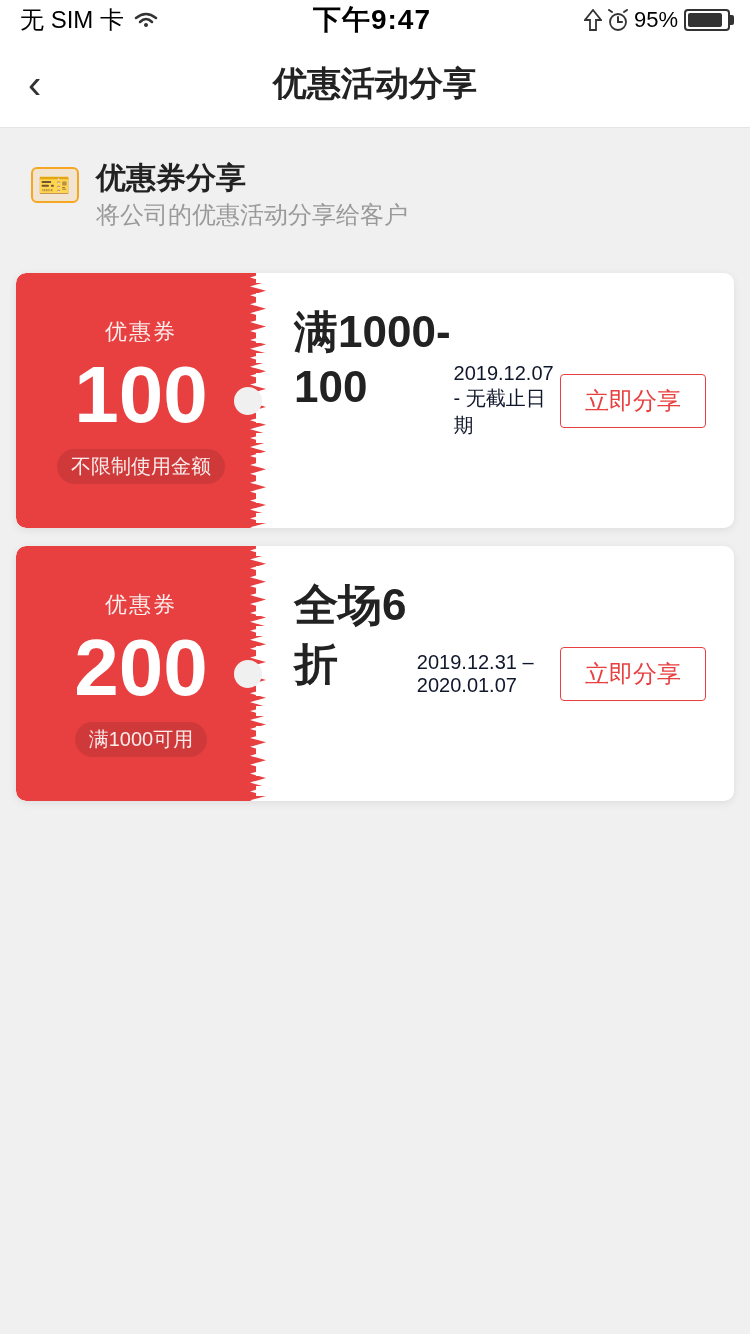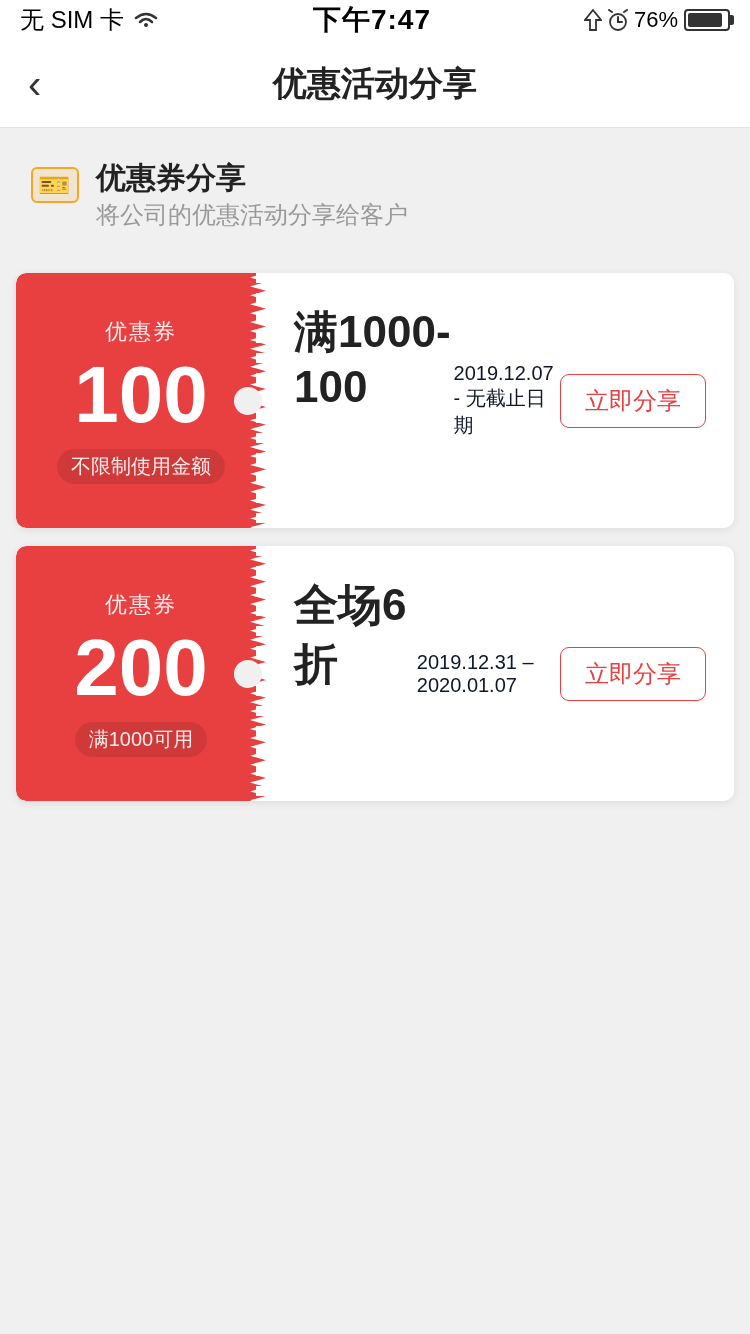--- a/index.html
+++ b/index.html
@@ -213,21 +213,21 @@
     .coupon-date {
       font-size: 20px;
       color: #0f172a;
     }
     .coupon-share-btn {
       border: 1.5px solid #e84040;
       color: #e84040;
       background: #fff;
       font-size: 24px;
       padding: 10px 24px;
-      border-radius: 9px;
+      border-radius: 4px;
       cursor: pointer;
       white-space: nowrap;
     }
 
     .empty-area {
       background: #f0f0f0;
       height: 580px;
     }
   </style>
 </head>
@@ -235,33 +235,33 @@
 
 <div class="status-bar">
   <div class="status-left">
     <span>无 SIM 卡</span>
     <svg width="28" height="22" viewBox="0 0 28 22">
       <path d="M14 18 a2 2 0 1 1 0.001 0" fill="#333"></path>
       <path d="M8 13 Q14 7 20 13" stroke="#333" stroke-width="2.5" fill="none" stroke-linecap="round"></path>
       <path d="M4 9 Q14 1 24 9" stroke="#333" stroke-width="2.5" fill="none" stroke-linecap="round"></path>
     </svg>
   </div>
-  <div class="status-center">下午7:47</div>
+  <div class="status-center">下午9:47</div>
   <div class="status-right">
     <svg width="18" height="22" viewBox="0 0 18 22">
       <path d="M9 1 L17 11 L12 11 L12 21 L6 21 L6 11 L1 11 Z" fill="none" stroke="#333" stroke-width="1.8"></path>
     </svg>
     <svg width="20" height="22" viewBox="0 0 20 22">
       <circle cx="10" cy="13" r="8" fill="none" stroke="#333" stroke-width="1.8"></circle>
       <line x1="10" y1="8" x2="10" y2="13" stroke="#333" stroke-width="2" stroke-linecap="round"></line>
       <line x1="10" y1="13" x2="14" y2="13" stroke="#333" stroke-width="2" stroke-linecap="round"></line>
       <line x1="4" y1="3" x2="1" y2="1" stroke="#333" stroke-width="2" stroke-linecap="round"></line>
       <line x1="16" y1="3" x2="19" y2="1" stroke="#333" stroke-width="2" stroke-linecap="round"></line>
     </svg>
-    <span>76%</span>
+    <span>95%</span>
     <div class="battery-icon">
       <div class="battery-fill"></div>
     </div>
   </div>
 </div>
 
 <div class="nav-bar">
   <span class="nav-back">‹</span>
   <span class="nav-title">优惠活动分享</span>
 </div>

